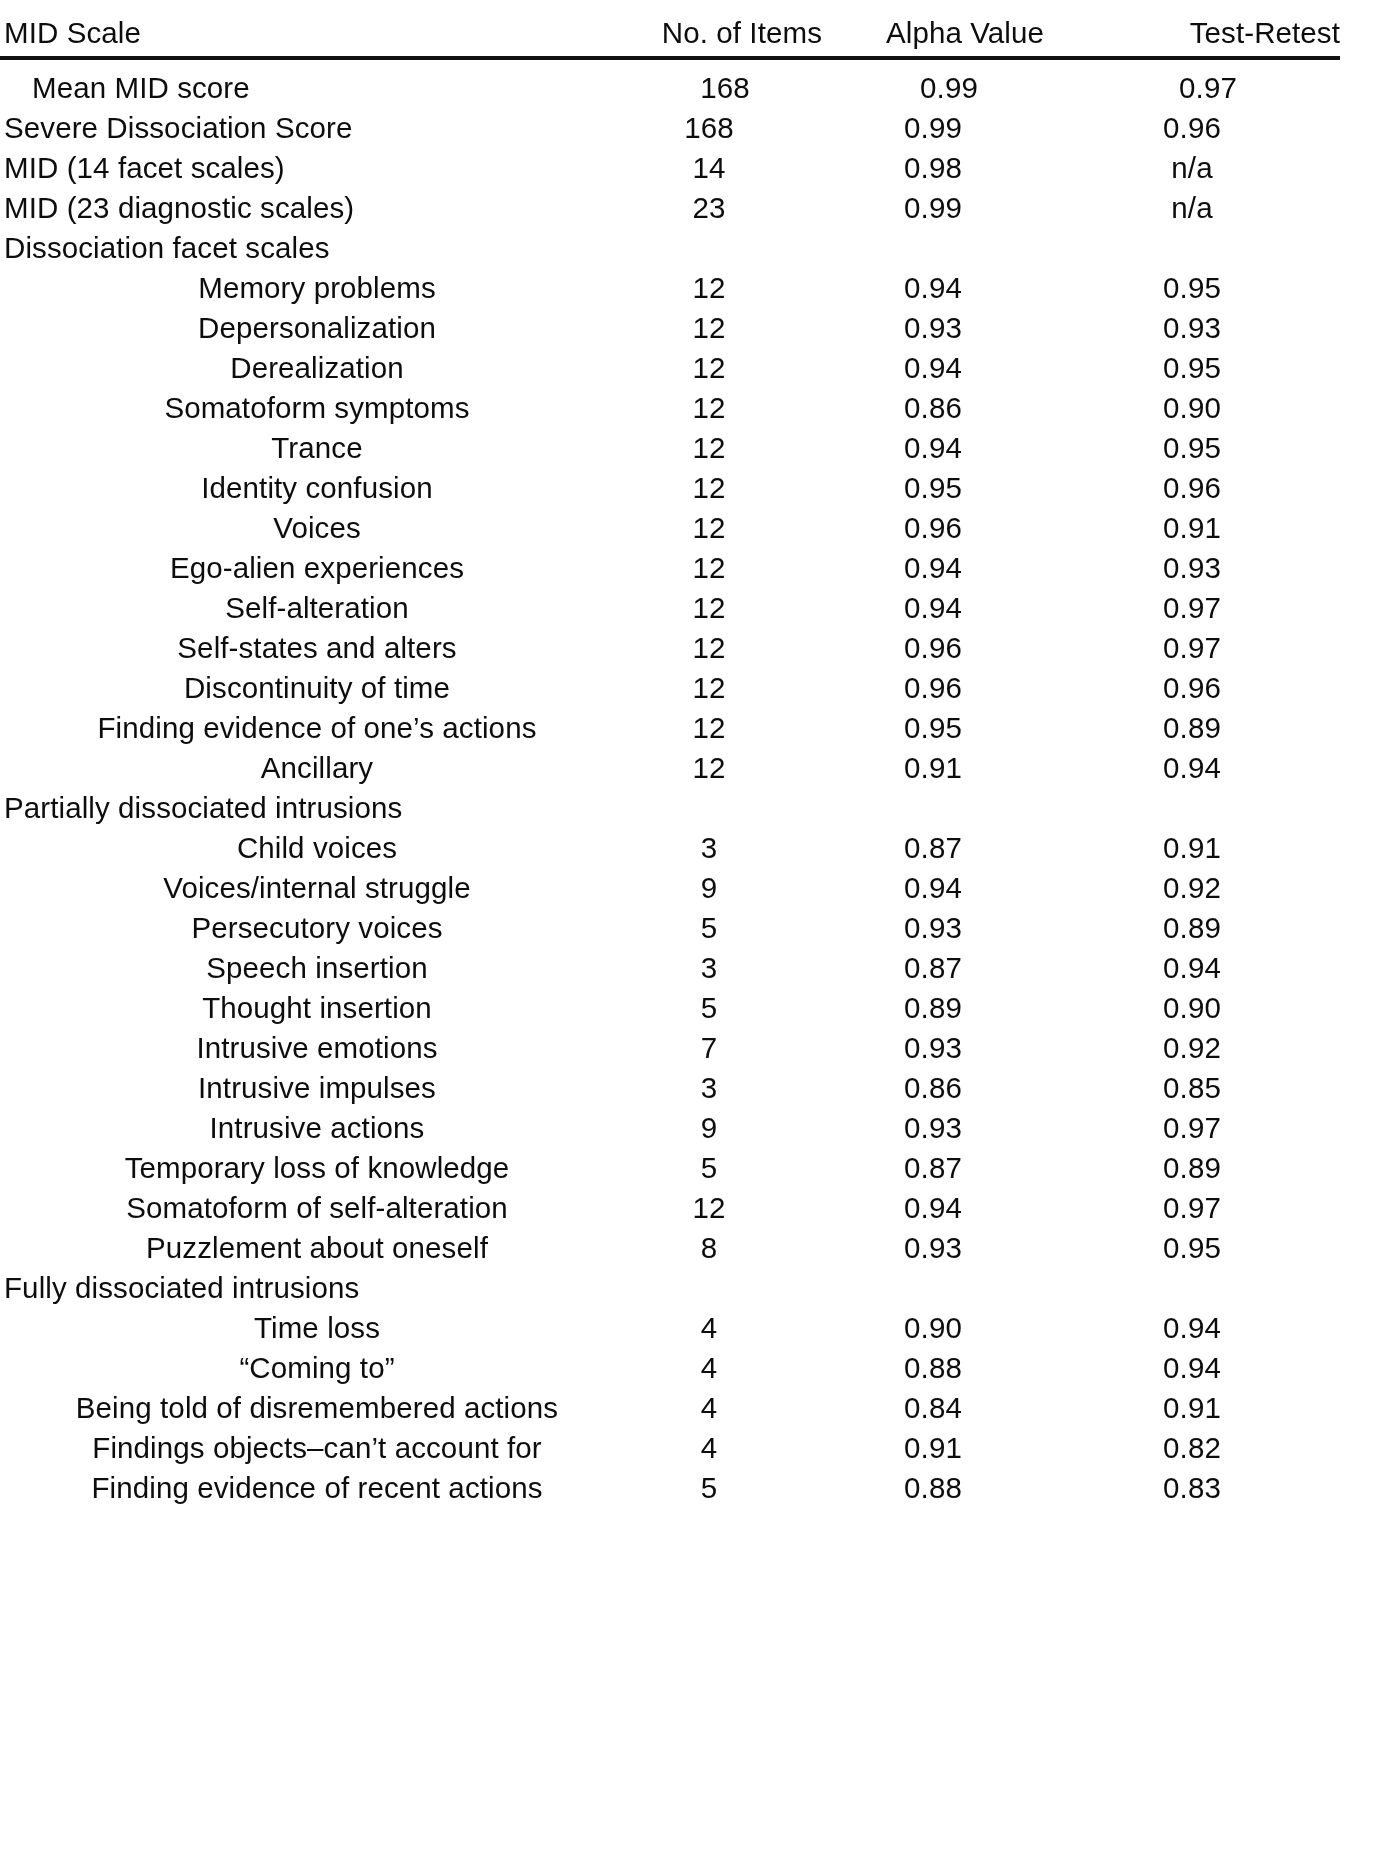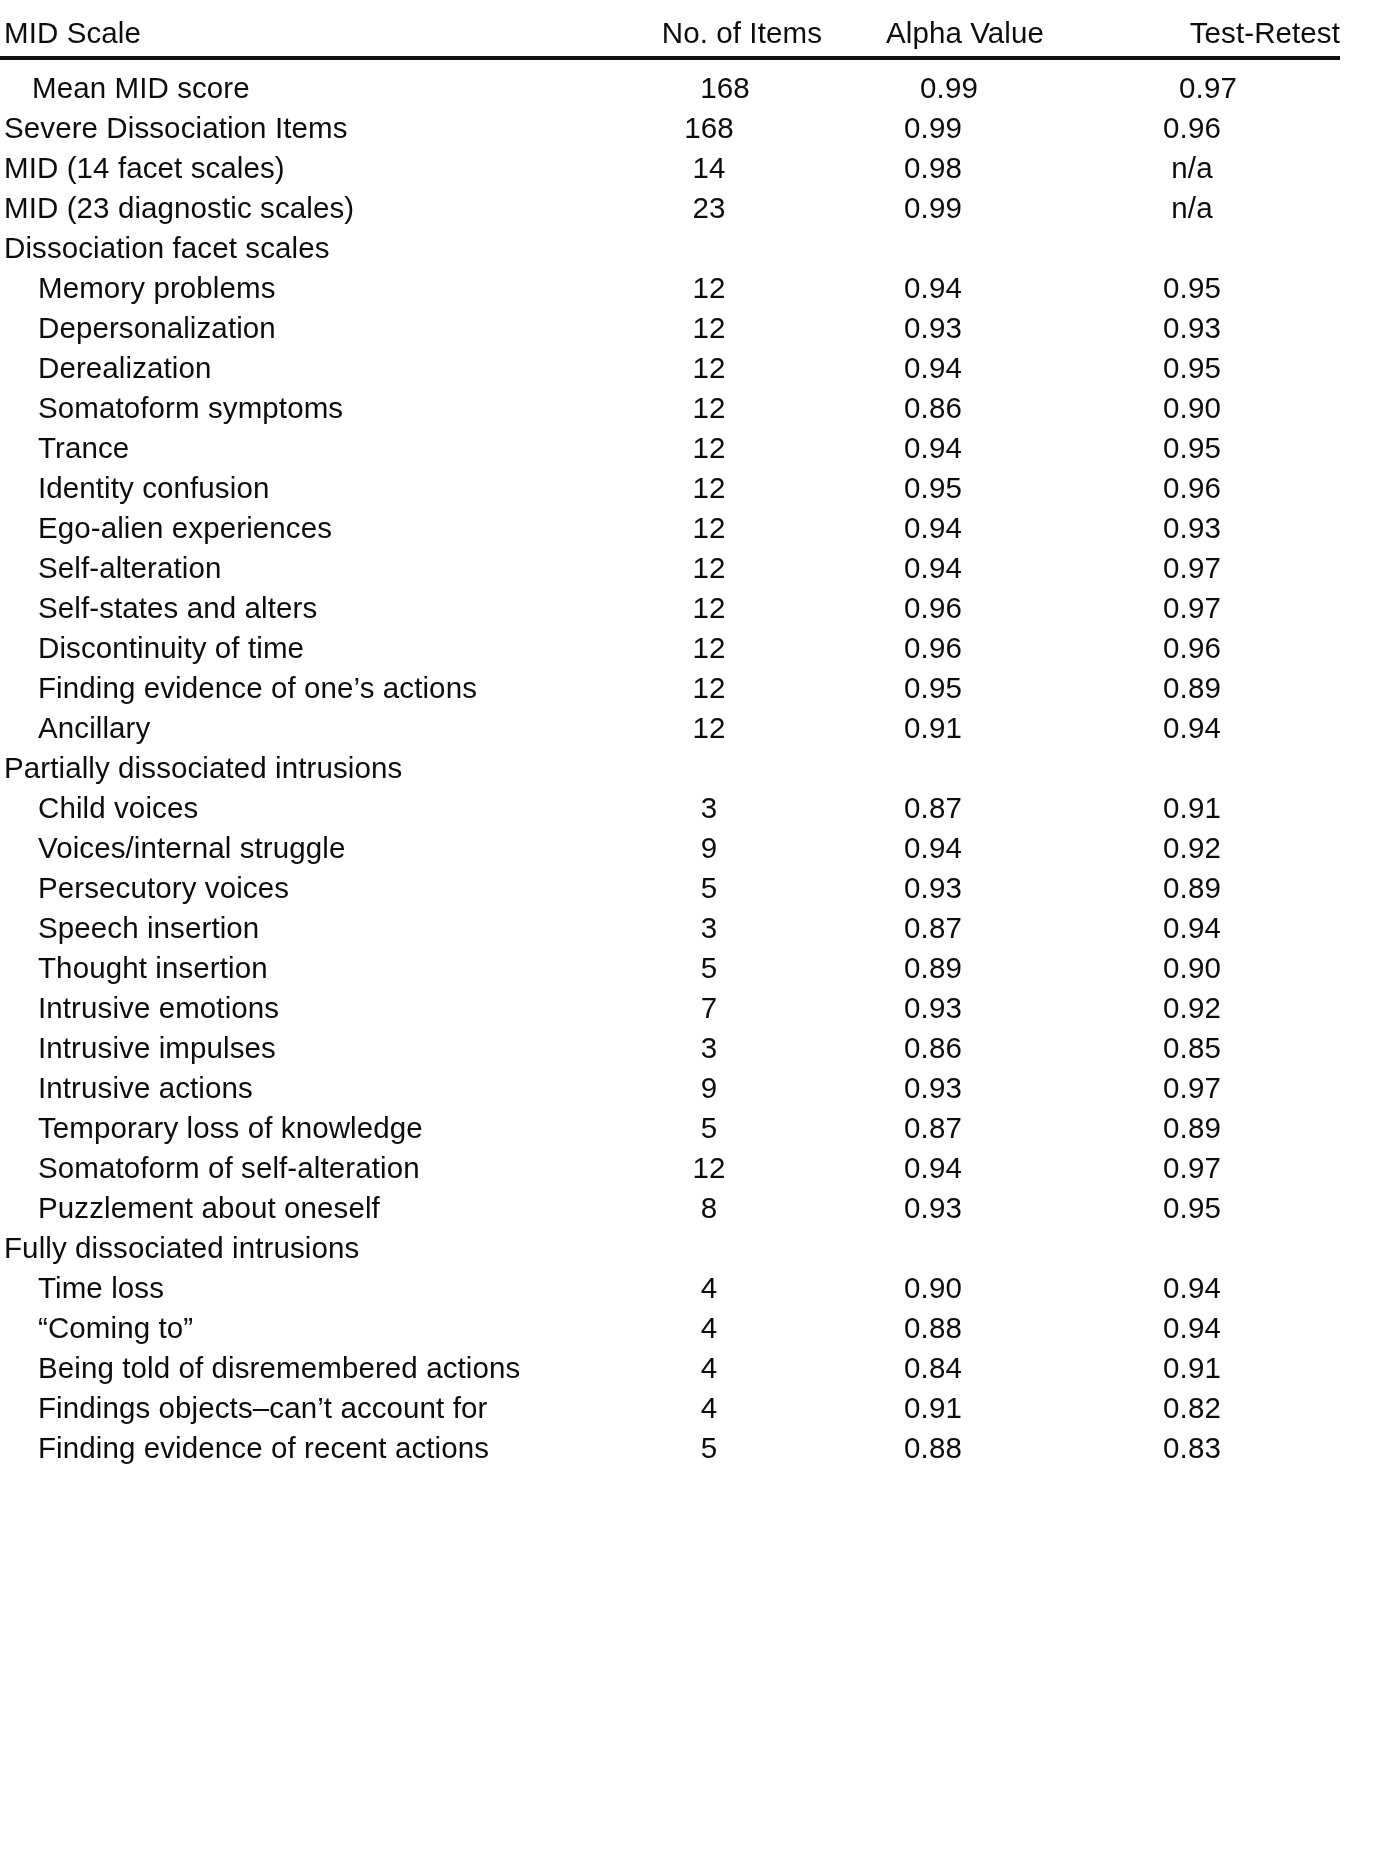--- a/index.html
+++ b/index.html
@@ -65,21 +65,21 @@
     vertical-align: middle;
     white-space: nowrap;
     letter-spacing: 0.1px;
   }
   tbody tr:first-child td { padding-top: 8px; padding-left: 32px; }
 
   td.cell-scale {
     text-align: left;
     padding-left: 4px;
   }
-  td.cell-scale.lvl-1 { padding-left: 38px; }
+  td.cell-scale.lvl-1 { padding-left: 38px; text-align: center; }
   td.cell-num {
     text-align: center;
   }
 </style>
 </head>
 <body>
 
 <div id="table-wrap">
   <table class="mid-table">
     <colgroup>
@@ -97,21 +97,21 @@
       </tr>
     </thead>
     <tbody id="table-body">
         <tr>
           <td class="cell-scale lvl-0">Mean MID score</td>
           <td class="cell-num">168</td>
           <td class="cell-num">0.99</td>
           <td class="cell-num">0.97</td>
         </tr>
         <tr>
-          <td class="cell-scale lvl-0">Severe Dissociation Items</td>
+          <td class="cell-scale lvl-0">Severe Dissociation Score</td>
           <td class="cell-num">168</td>
           <td class="cell-num">0.99</td>
           <td class="cell-num">0.96</td>
         </tr>
         <tr>
           <td class="cell-scale lvl-0">MID (14 facet scales)</td>
           <td class="cell-num">14</td>
           <td class="cell-num">0.98</td>
           <td class="cell-num">n/a</td>
         </tr>
@@ -157,20 +157,26 @@
           <td class="cell-num">0.94</td>
           <td class="cell-num">0.95</td>
         </tr>
         <tr>
           <td class="cell-scale lvl-1">Identity confusion</td>
           <td class="cell-num">12</td>
           <td class="cell-num">0.95</td>
           <td class="cell-num">0.96</td>
         </tr>
         <tr>
+          <td class="cell-scale lvl-1">Voices</td>
+          <td class="cell-num">12</td>
+          <td class="cell-num">0.96</td>
+          <td class="cell-num">0.91</td>
+        </tr>
+        <tr>
           <td class="cell-scale lvl-1">Ego-alien experiences</td>
           <td class="cell-num">12</td>
           <td class="cell-num">0.94</td>
           <td class="cell-num">0.93</td>
         </tr>
         <tr>
           <td class="cell-scale lvl-1">Self-alteration</td>
           <td class="cell-num">12</td>
           <td class="cell-num">0.94</td>
           <td class="cell-num">0.97</td>

